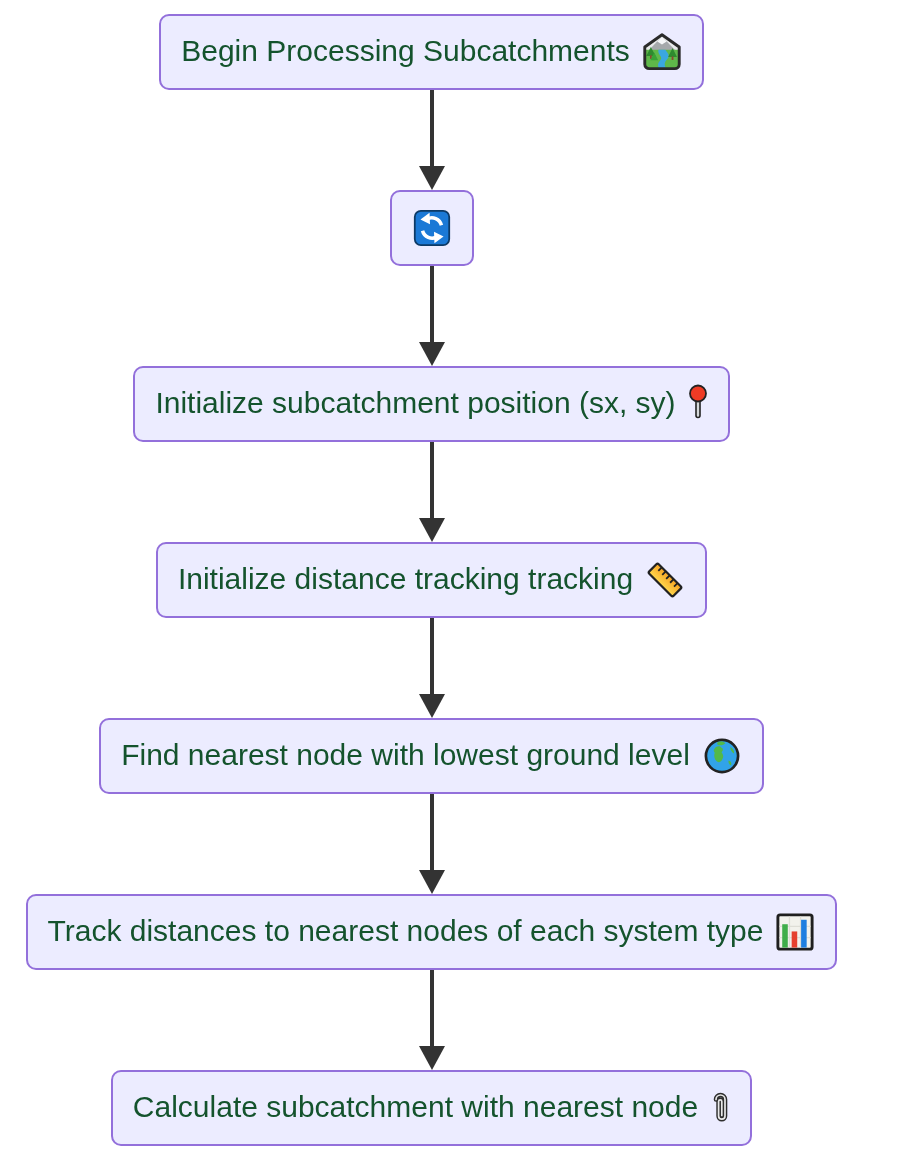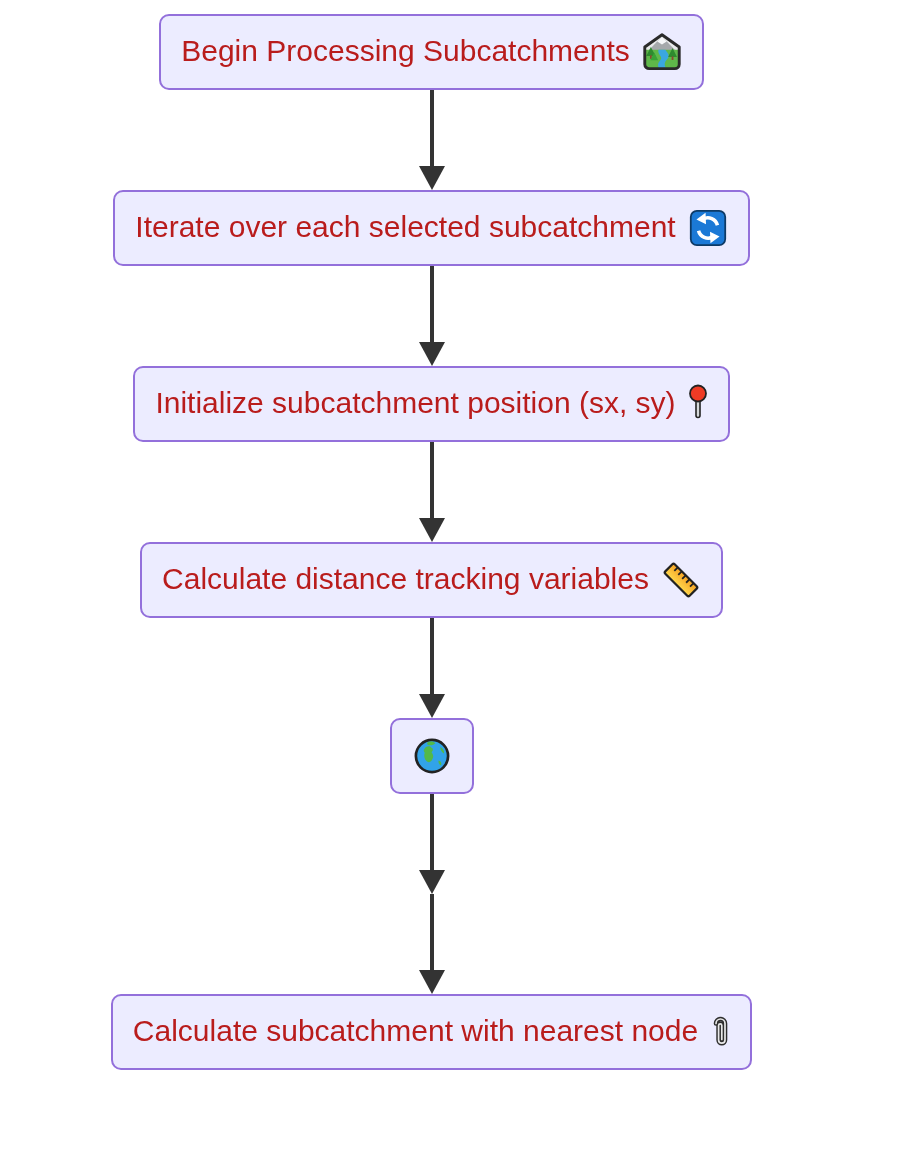--- a/index.html
+++ b/index.html
@@ -26,21 +26,21 @@
     box-sizing: border-box;
     height: 76px;
     padding: 0 20px;
     background: #ECECFF;
     border: 2px solid #9370DB;
     border-radius: 10px;
     display: flex;
     align-items: center;
     gap: 12px;
     font-size: 30px;
-    color: #b91c1c;
+    color: #14532d;
     white-space: nowrap;
     line-height: 1;
   }
   .node .label { display: inline-block; padding-bottom: 2px; }
   .node .icon { display: inline-flex; align-items: center; }
   .edge {
     height: 100px;
     display: flex;
     flex-direction: column;
     align-items: center;
@@ -89,21 +89,20 @@
         </svg>
       </span>
     </div>
 
     <div class="edge">
       <span class="edge-line"></span>
       <span class="edge-head"></span>
     </div>
 
     <div class="node">
-      <span class="label">Iterate over each selected subcatchment</span>
       <span class="icon">
         <svg viewBox="0 0 36 36" width="40" height="40" aria-hidden="true">
           <rect x="2.5" y="2.5" width="31" height="31" rx="5.5" fill="#1b79d6" stroke="#0d3a66" stroke-width="1.6"></rect>
           <path d="M26.5 15.5 A8.9 8.9 0 0 0 13.5 10" fill="none" stroke="#ffffff" stroke-width="3.2"></path>
           <polygon points="15.8,4.2 7.6,10.4 16.2,14.6" fill="#ffffff"></polygon>
           <path d="M9.5 20.5 A8.9 8.9 0 0 0 22.5 26" fill="none" stroke="#ffffff" stroke-width="3.2"></path>
           <polygon points="20.2,31.8 28.4,25.6 19.8,21.4" fill="#ffffff"></polygon>
         </svg>
       </span>
     </div>
@@ -122,21 +121,21 @@
         </svg>
       </span>
     </div>
 
     <div class="edge">
       <span class="edge-line"></span>
       <span class="edge-head"></span>
     </div>
 
     <div class="node">
-      <span class="label">Calculate distance tracking variables</span>
+      <span class="label">Initialize distance tracking tracking</span>
       <span class="icon">
         <svg viewBox="0 0 36 36" width="40" height="40" aria-hidden="true">
           <defs>
             <linearGradient id="ruler-grad" x1="0" y1="0" x2="0" y2="1">
               <stop offset="0" stop-color="#f6a223"></stop>
               <stop offset="1" stop-color="#ffd84d"></stop>
             </linearGradient>
           </defs>
           <g transform="rotate(45 18 18)">
             <rect x="2.5" y="12" width="31" height="12" rx="1.5" fill="url(#ruler-grad)" stroke="#222222" stroke-width="2"></rect>
@@ -145,36 +144,49 @@
         </svg>
       </span>
     </div>
 
     <div class="edge">
       <span class="edge-line"></span>
       <span class="edge-head"></span>
     </div>
 
     <div class="node">
+      <span class="label">Find nearest node with lowest ground level</span>
       <span class="icon">
         <svg viewBox="0 0 36 36" width="40" height="40" aria-hidden="true">
           <circle cx="18" cy="18" r="14.5" fill="#31a3e8" stroke="#222222" stroke-width="2.4"></circle>
           <path d="M11 12 C12 9 16 8.5 17.5 10.5 C19.5 11 19 13.5 17.5 14.5 C18.5 16.5 20 18 18.5 20.5 C17.5 23.5 14.5 24.5 13 22.5 C11 20.5 10.5 17 11.5 15 C10.5 14 10.3 13 11 12 Z" fill="#53b947"></path>
           <path d="M13.5 6 C16 4.5 19.5 4.8 21 6.5 C19.5 8.3 16 8.8 14 7.8 Z" fill="#53b947"></path>
           <path d="M25.5 10 C27.8 11.2 29.3 13.5 28.8 15.8 C27 15 25.4 12.6 25.5 10 Z" fill="#53b947"></path>
           <path d="M24 22 C26 22.5 27 24.5 26 26.5 C24.3 25.8 23.4 23.8 24 22 Z" fill="#53b947"></path>
         </svg>
       </span>
     </div>
 
     <div class="edge">
       <span class="edge-line"></span>
       <span class="edge-head"></span>
     </div>
 
+    <div class="node">
+      <span class="label">Track distances to nearest nodes of each system type</span>
+      <span class="icon">
+        <svg viewBox="0 0 36 36" width="40" height="40" aria-hidden="true">
+          <rect x="2.6" y="2.6" width="30.8" height="30.8" rx="2" fill="#f2f2ec" stroke="#1f1f1f" stroke-width="2.6"></rect>
+          <path d="M13 4 V32 M23 4 V32 M4 13 H32 M4 23 H32" stroke="#deded6" stroke-width="1.2"></path>
+          <rect x="6.5" y="11" width="5" height="21" fill="#3fae49"></rect>
+          <rect x="15" y="17.5" width="5" height="14.5" fill="#e5402e"></rect>
+          <rect x="23.5" y="7" width="5" height="25" fill="#1e7fe0"></rect>
+        </svg>
+      </span>
+    </div>
 
     <div class="edge">
       <span class="edge-line"></span>
       <span class="edge-head"></span>
     </div>
 
     <div class="node">
       <span class="label">Calculate subcatchment with nearest node</span>
       <span class="icon">
         <svg viewBox="0 0 20 40" width="20" height="40" aria-hidden="true">

